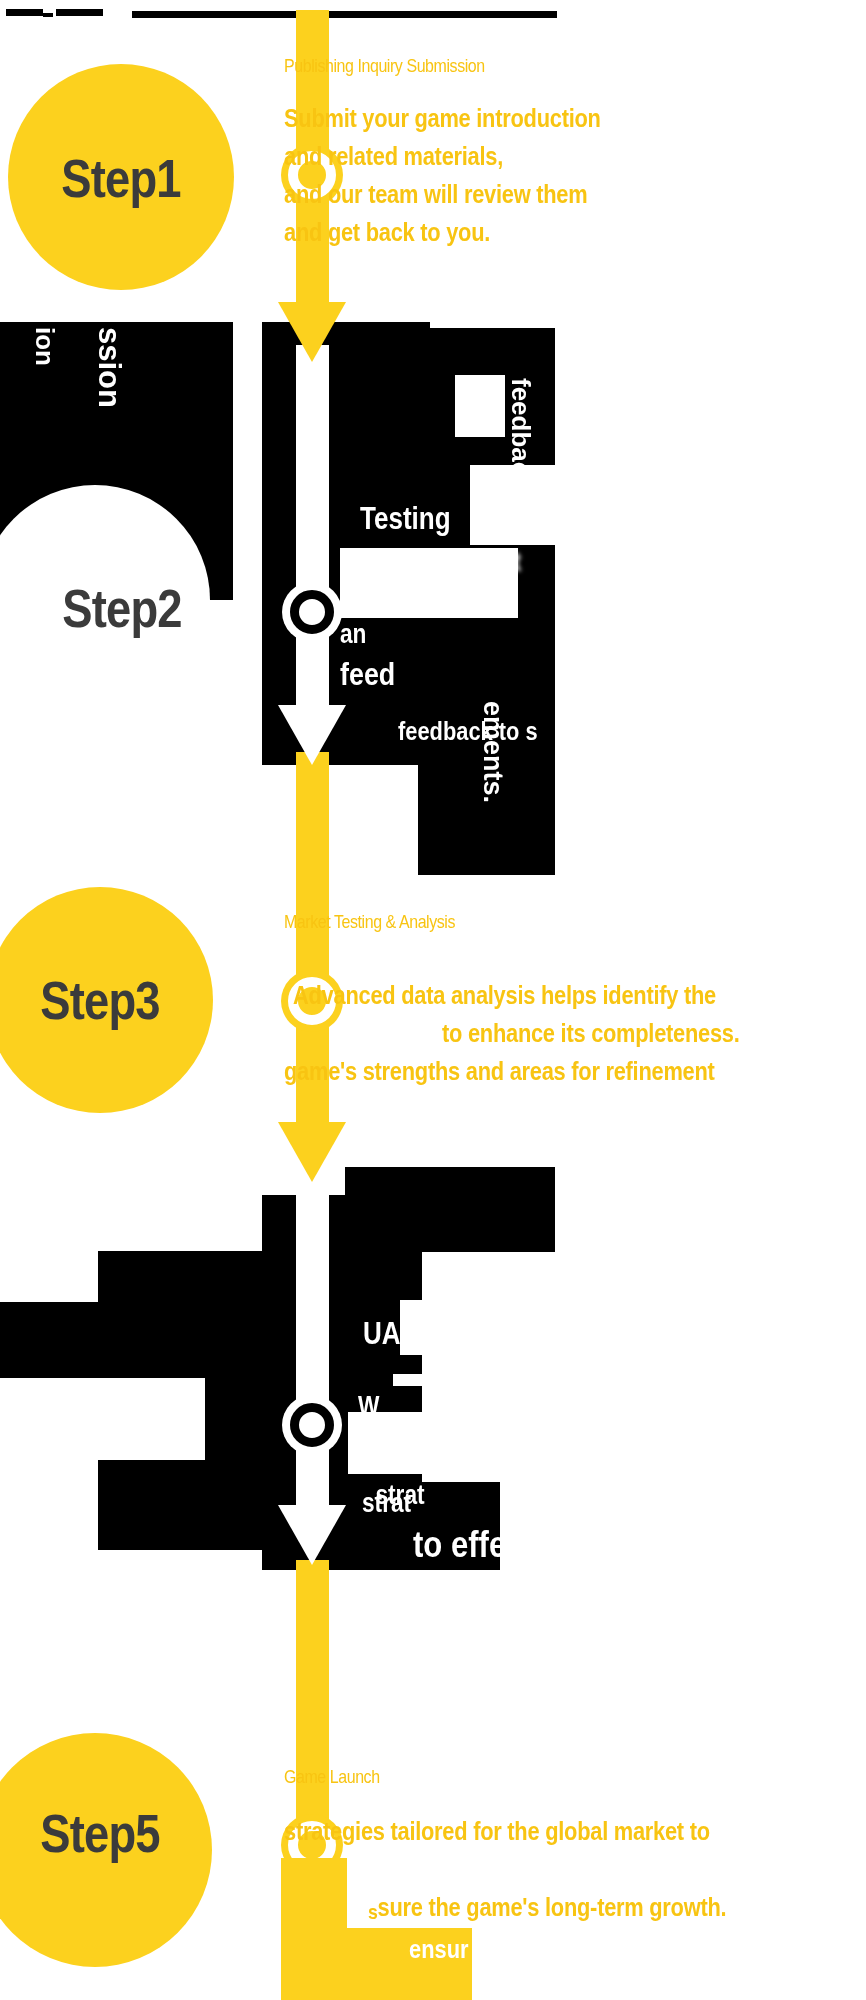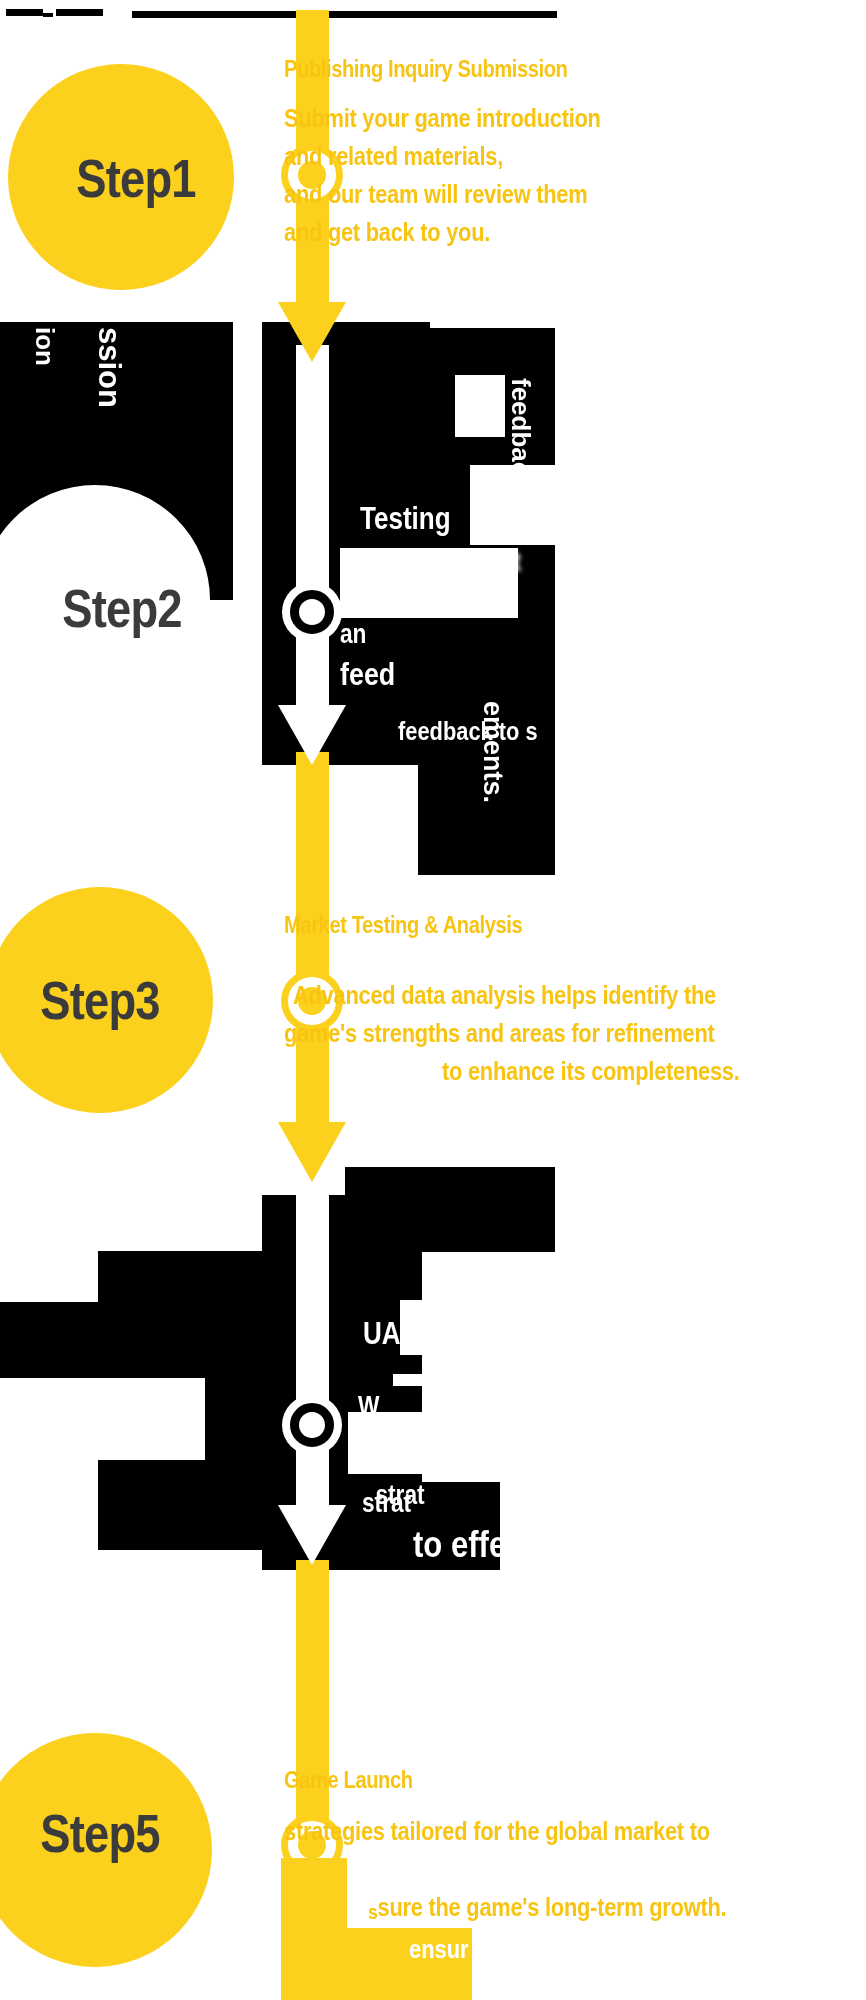--- a/index.html
+++ b/index.html
@@ -54,40 +54,40 @@
   .pnc7{left:400px;top:1300px;width:100px;height:55px;}
 
   
   .c1{left:8px;top:64px;width:226px;height:226px;background:var(--yellow);}
   .c2{left:-20px;top:485px;width:230px;height:230px;background:var(--white);}
   .c3{left:-13px;top:887px;width:226px;height:226px;background:var(--yellow);}
   .c5{left:-22px;top:1733px;width:234px;height:234px;background:var(--yellow);}
   .slabel{position:absolute;width:200px;text-align:center;color:var(--dark_text);
           font-weight:bold;font-size:54px;line-height:56px;letter-spacing:-1px;}
   .slabel .cx{transform-origin:50% 50%;}
-  .lb1{left:36px;top:150px;}
+  .lb1{left:21px;top:150px;}
   .lb2{left:22px;top:580px;}
   .lb3{left:0;top:972px;}
   .lb4{left:0;top:1392px;}
   .lb5{left:0;top:1805px;}
 
   
   .ringy{position:absolute;width:62px;height:62px;border-radius:50%;background:var(--yellow);}
   .ringy-in{position:absolute;left:7px;top:7px;width:28px;height:28px;
             border:10px solid var(--white);border-radius:50%;}
   .wdisc{position:absolute;width:60px;height:60px;border-radius:50%;background:var(--white);}
   .bdonut{position:absolute;width:26px;height:26px;border:9px solid var(--glitch_black);border-radius:50%;}
   .r1{left:281px;top:144px;}
   .r3{left:281px;top:970px;}
   .r5{left:281px;top:1814px;}
   .r2d{left:282px;top:582px;} .r2k{left:290px;top:590px;}
   .r4d{left:282px;top:1395px;} .r4k{left:290px;top:1403px;}
 
   
-  .title{position:absolute;color:var(--text_yellow);font-weight:bold;font-size:24px;
+  .title{position:absolute;color:var(--text_yellow);font-weight:normal;font-size:19px;
          letter-spacing:-0.5px;white-space:nowrap;}
   .t1{left:284px;top:55px;}
   .t3{left:284px;top:911px;}
   .t5{left:284px;top:1766px;}
   .body{position:absolute;color:var(--text_yellow);font-weight:bold;font-size:26px;
         line-height:38px;letter-spacing:-0.3px;white-space:nowrap;}
   .b1{left:284px;top:99px;}
   .b3{left:284px;top:976px;text-align:right;}
   .b5{left:284px;top:1812px;}
   .b5g{left:368px;top:1888px;}
@@ -199,22 +199,22 @@
   <div class="fw f-feed"><span class="cx">feed</span></div>
   <div class="fw f-fbts"><span class="cx">feedback to s</span></div>
   <div class="fw rot f-ssion">ssion</div>
   <div class="fw rot f-ion">ion</div>
   <div class="fw rot f-fbk">feedback</div>
   <div class="fw rot f-ements">ements.</div>
 
   <div class="title t3"><span class="cx">Market Testing &amp; Analysis</span></div>
   <div class="body b3">
     <div><span class="cx">Advanced data analysis helps identify the</span></div>
+    <div><span class="cx">to enhance its completeness.</span></div>
     <div><span class="cx">game's strengths and areas for refinement</span></div>
-    <div><span class="cx">to enhance its completeness.</span></div>
   </div>
 
   <div class="fw f-ua"><span class="cx">UA</span></div>
   <div class="fw f-w"><span class="cx">W</span></div>
   <div class="fw f-strat"><span class="cx">strat</span></div>
   <div class="fw f-toeffe"><span class="cx">to effe</span></div>
 
   <div class="title t5"><span class="cx">Game Launch</span></div>
   <div class="body b5">
     <div><span class="cx">strategies tailored for the global market to</span></div>

